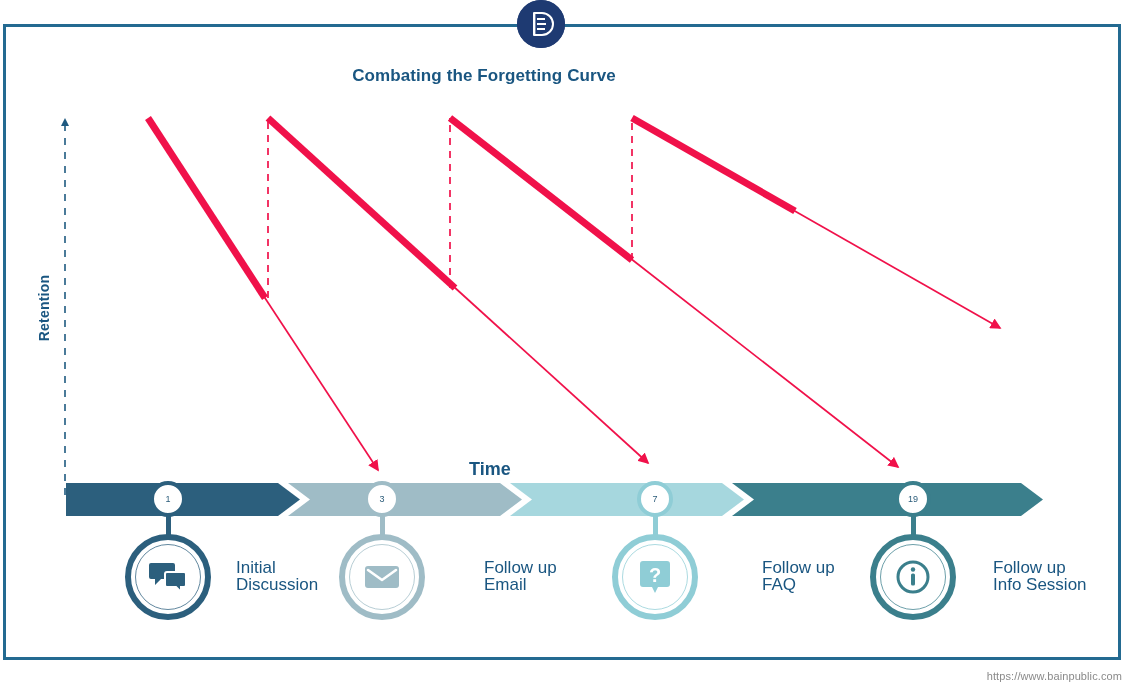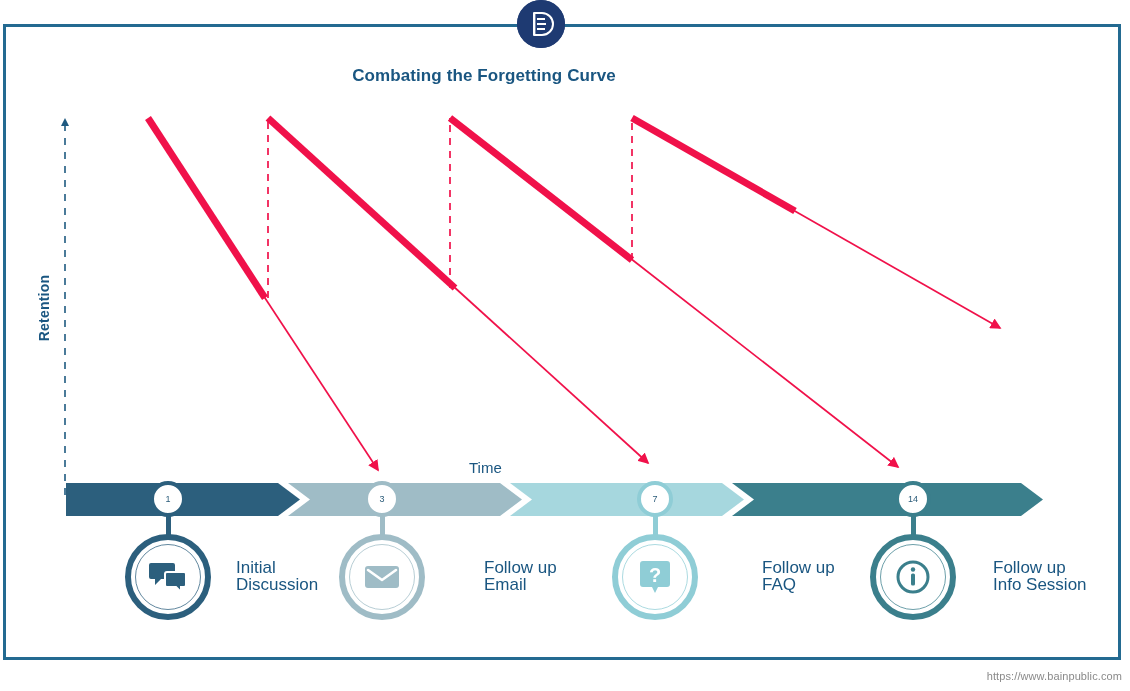--- a/index.html
+++ b/index.html
@@ -79,22 +79,22 @@
     font-weight: bold;
     color: #1a5681;
     letter-spacing: .2px;
   }
 
   
   #time-label {
     position: absolute;
     left: 469px;
     top: 459px;
-    font-size: 15px;
-    font-weight: normal;
+    font-size: 18px;
+    font-weight: bold;
     color: #1a5681;
   }
 
   
   #timeline {
     position: absolute;
     left: 0;
     top: 0;
     width: 1130px;
     height: 691px;
@@ -319,21 +319,21 @@
         <text x="16" y="23" text-anchor="middle" font-family="Liberation Sans, sans-serif" font-size="20" font-weight="bold" fill="#ffffff">?</text>
       </svg>
     </div>
   </div>
   <div class="step-label" style="left:762px;top:559px;">Follow up
 FAQ</div>
 
   <div class="stem" style="color:#3b7f8c;left:910.5px;top:512px;height:26px;"></div>
   <div class="node" style="color:#3b7f8c;left:895px;top:481px;">
     <div class="bub">
-      <span class="num">14</span>
+      <span class="num">19</span>
     </div>
   </div>
   <div class="medallion" style="color:#3b7f8c;left:870px;top:534px;">
     <div class="ring-outer"></div>
     <div class="ring-inner"></div>
     <div class="glyph">
       <svg width="38" height="38" viewBox="0 0 38 38" aria-hidden="true">
         <circle cx="19" cy="19" r="15" fill="none" stroke="#3b7f8c" stroke-width="3"></circle>
         <circle cx="19" cy="11.5" r="2.2" fill="#3b7f8c"></circle>
         <rect x="17" y="15.5" width="4" height="12" rx="1.6" fill="#3b7f8c"></rect>

